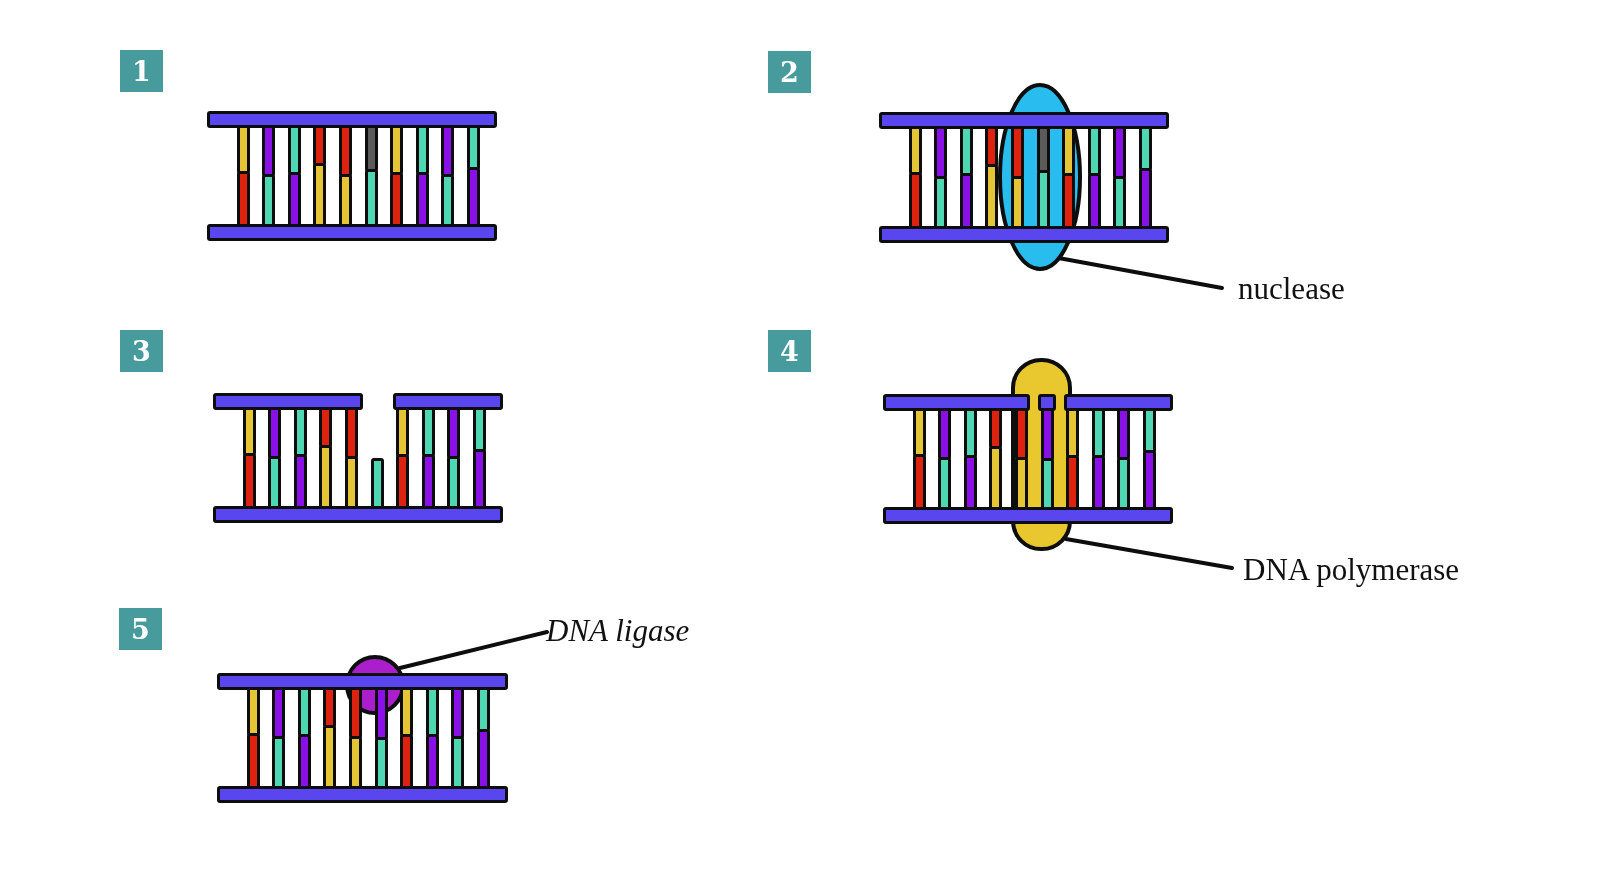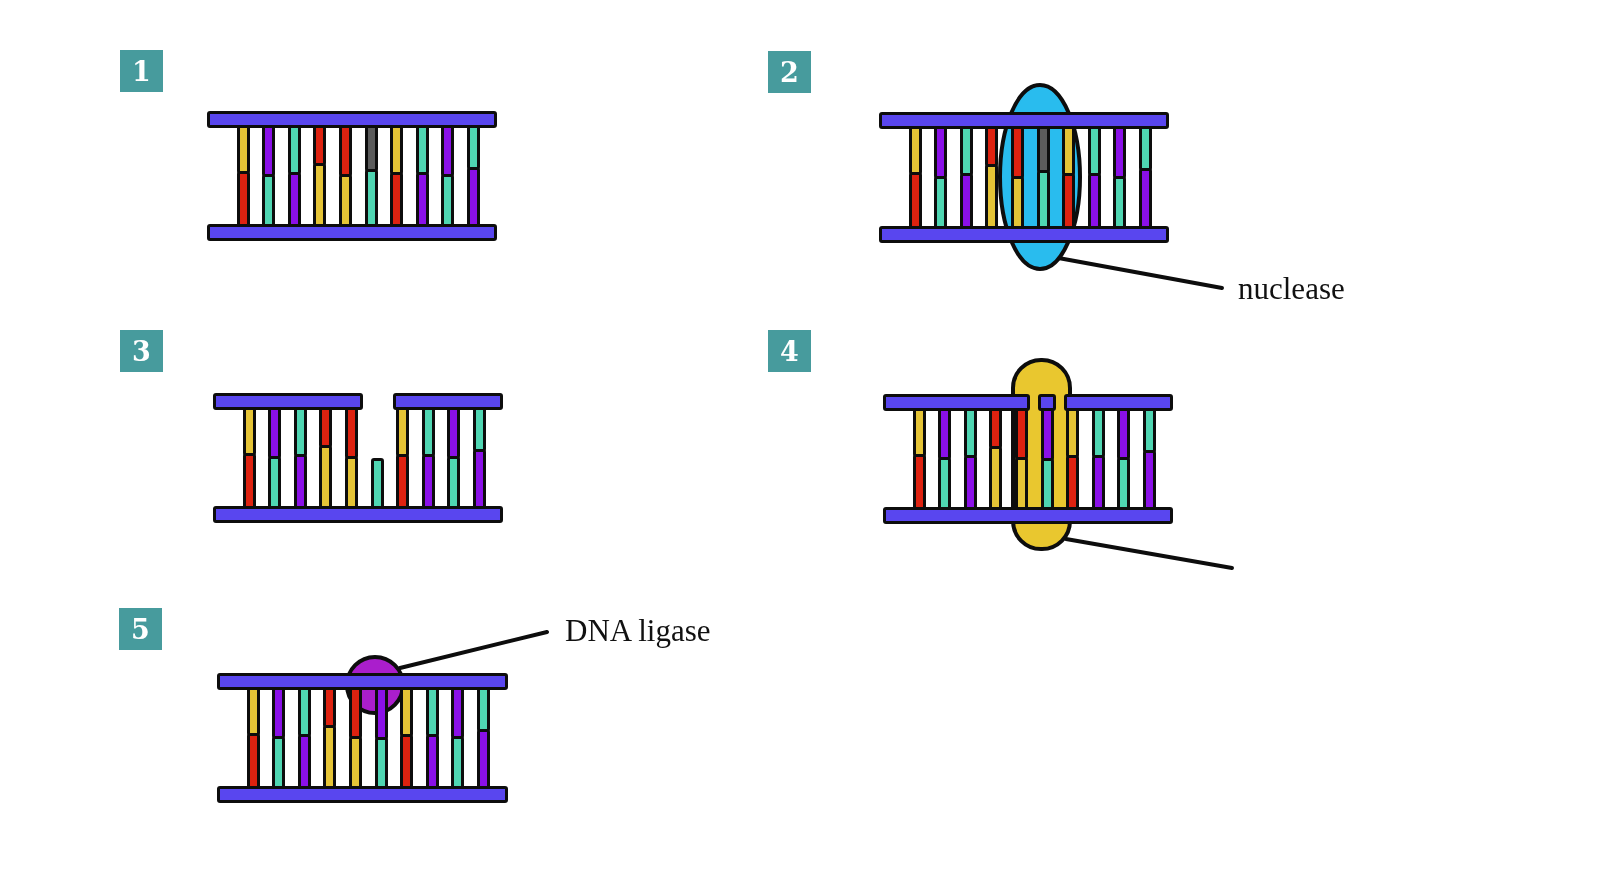--- a/index.html
+++ b/index.html
@@ -274,15 +274,16 @@
         <div class="rung" style="left: 259.9px;">
           <div class="seg" style="top: 0px; height: 44%; background: rgb(79, 214, 178);"></div>
           <div class="seg" style="top: calc(44% - 3px); bottom: 0px; background: rgb(138, 16, 232);"></div>
         </div>
       </div>
   <div class="backbone top" style="left: 0px; right: 0px; background: rgb(89, 70, 239);"></div>
   <div class="backbone bottom" style="background: rgb(89, 70, 239);"></div>
 </div>
 
 <div class="label" style="left:1238px;top:271px;">nuclease</div>
-<div class="label" style="left:565px;top:613px;">DNA ligase</div>
+<div class="label" style="left:1243px;top:552px;">DNA polymerase</div>
+<div class="label" style="left:546px;top:613px;font-style:italic;">DNA ligase</div>
 
 </div>
 
 </body></html>

